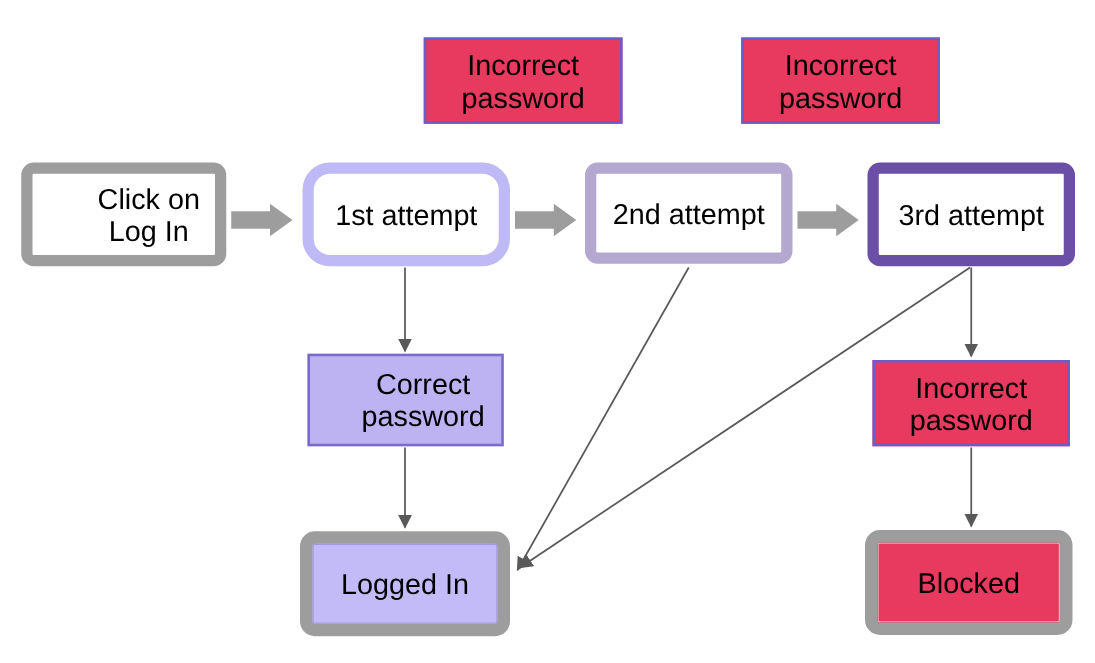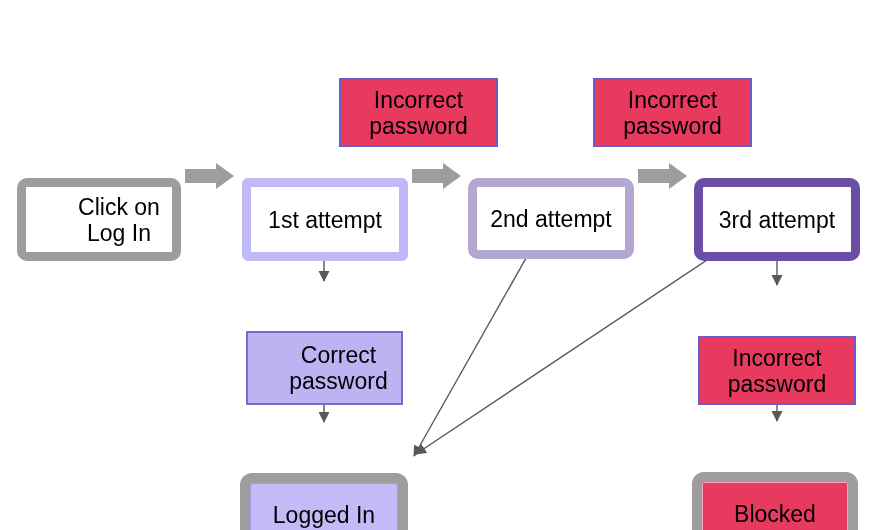--- a/index.html
+++ b/index.html
@@ -16,29 +16,28 @@
   .node {
     position:absolute;
     box-sizing:border-box;
     display:flex;
     align-items:center;
     justify-content:center;
     text-align:center;
     color:#000;
     font-size:23px;
     line-height:26px;
-    margin-top:48px;
   }
   .node .lbl { display:inline-block; }
 
   
   .click-login  { left:17px;  top:130px; width:164px; height:83px;
                   border:9px solid #9D9D9D;  border-radius:10px; background:#fff;padding-left:40px; }
   .attempt-1    { left:242px; top:130px; width:166px; height:83px;
-                  border:9px solid #BFB9F6;  border-radius:6px; background:#fff; }
+                  border:9px solid #BFB9F6;  border-radius:22px; background:#fff; }
   .attempt-2    { left:468px; top:130px; width:166px; height:81px;
                   border:9px solid #B4A8D0;  border-radius:10px; background:#fff; }
   .attempt-3    { left:694px; top:130px; width:166px; height:83px;
                   border:9px solid #6B4EA6;  border-radius:10px; background:#fff;text-align:right; }
 
   
   .incorrect-top-1 { left:339px; top:30px;  width:159px; height:69px;
                      border:2px solid #6B5DC9; background:#E8395F; }
   .incorrect-top-2 { left:593px; top:30px;  width:159px; height:69px;
                      border:2px solid #6B5DC9; background:#E8395F; }

